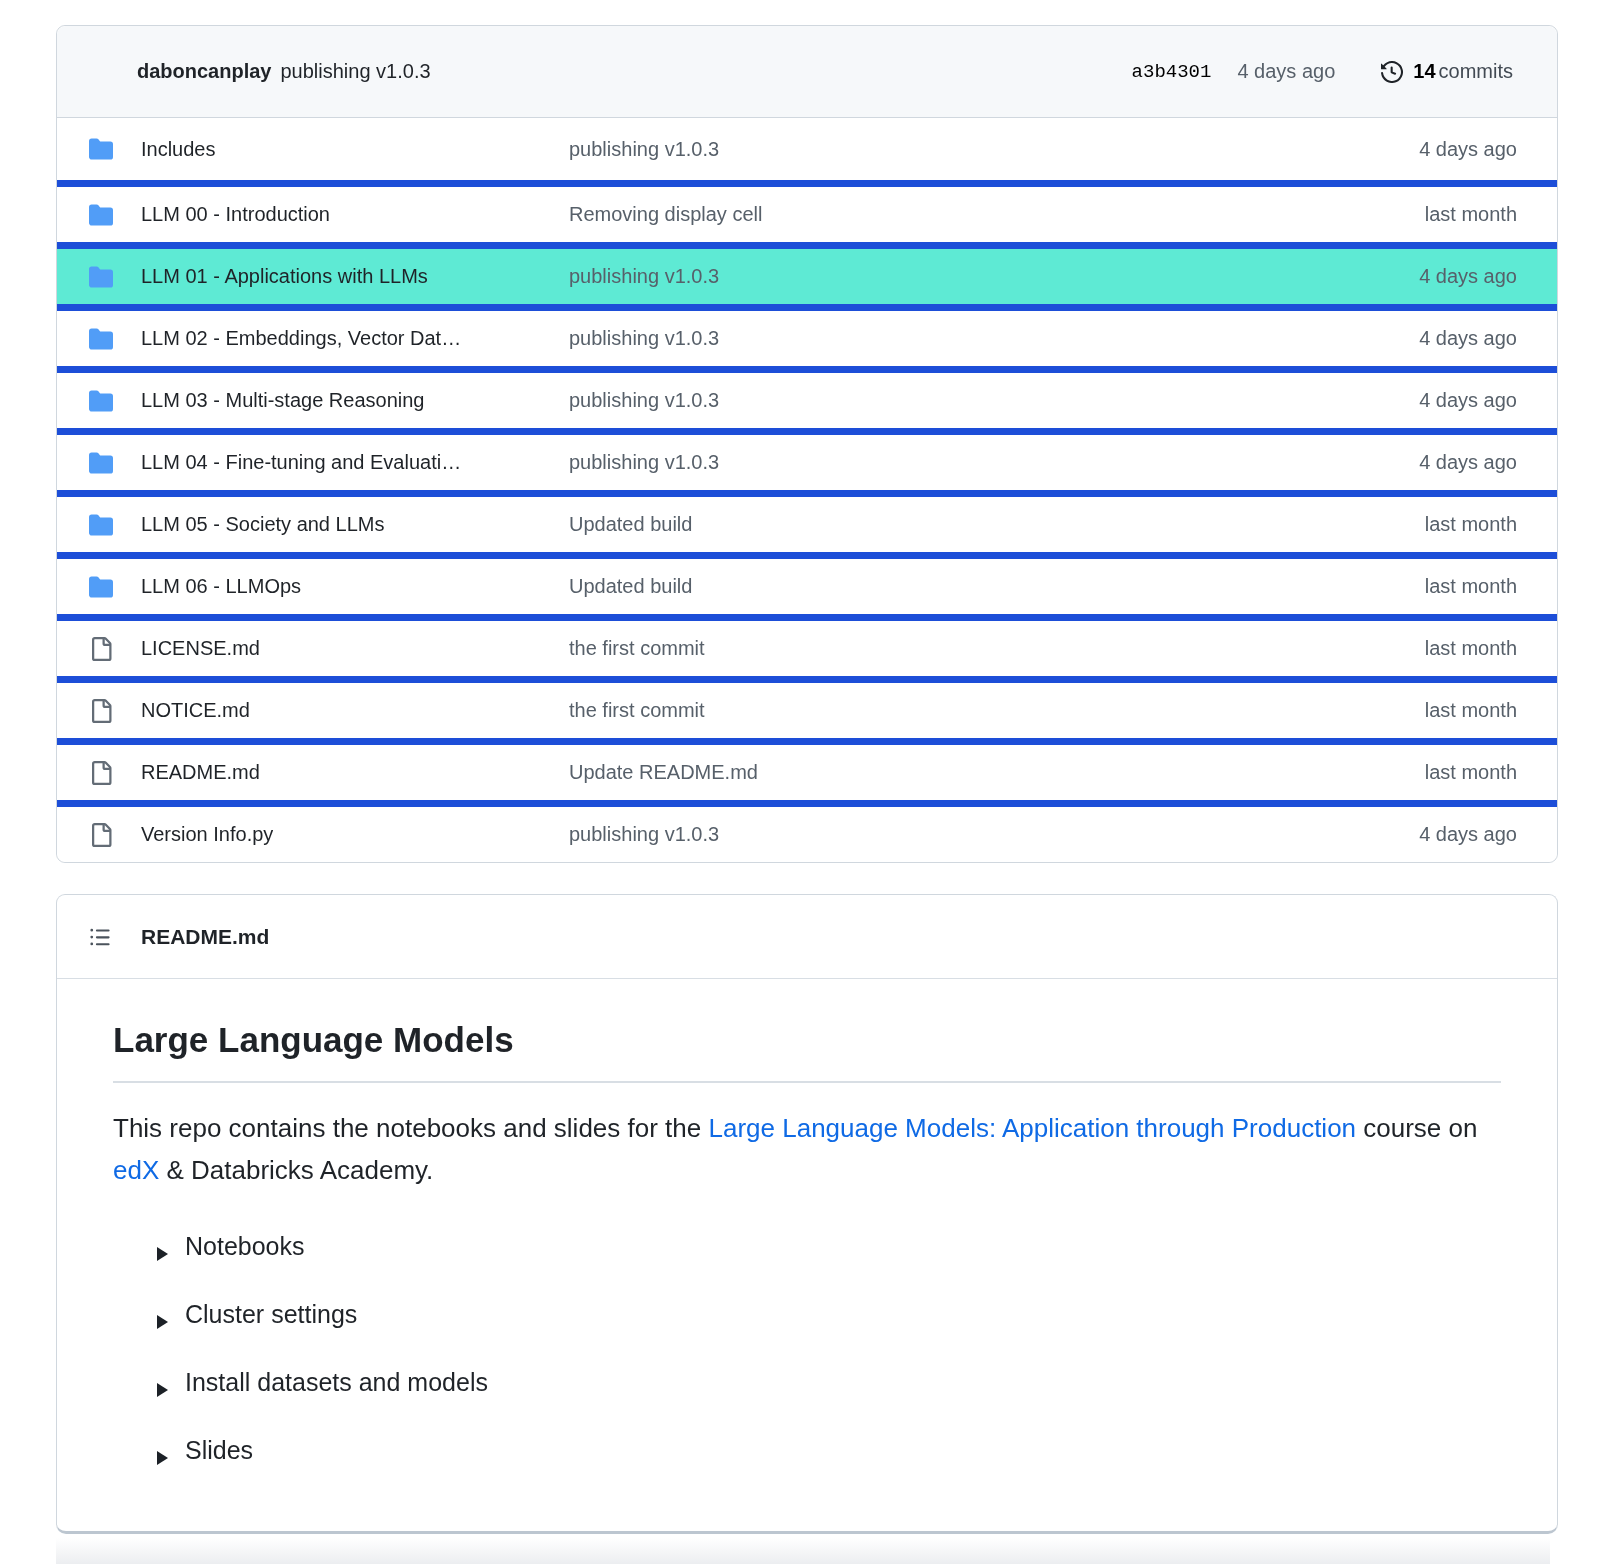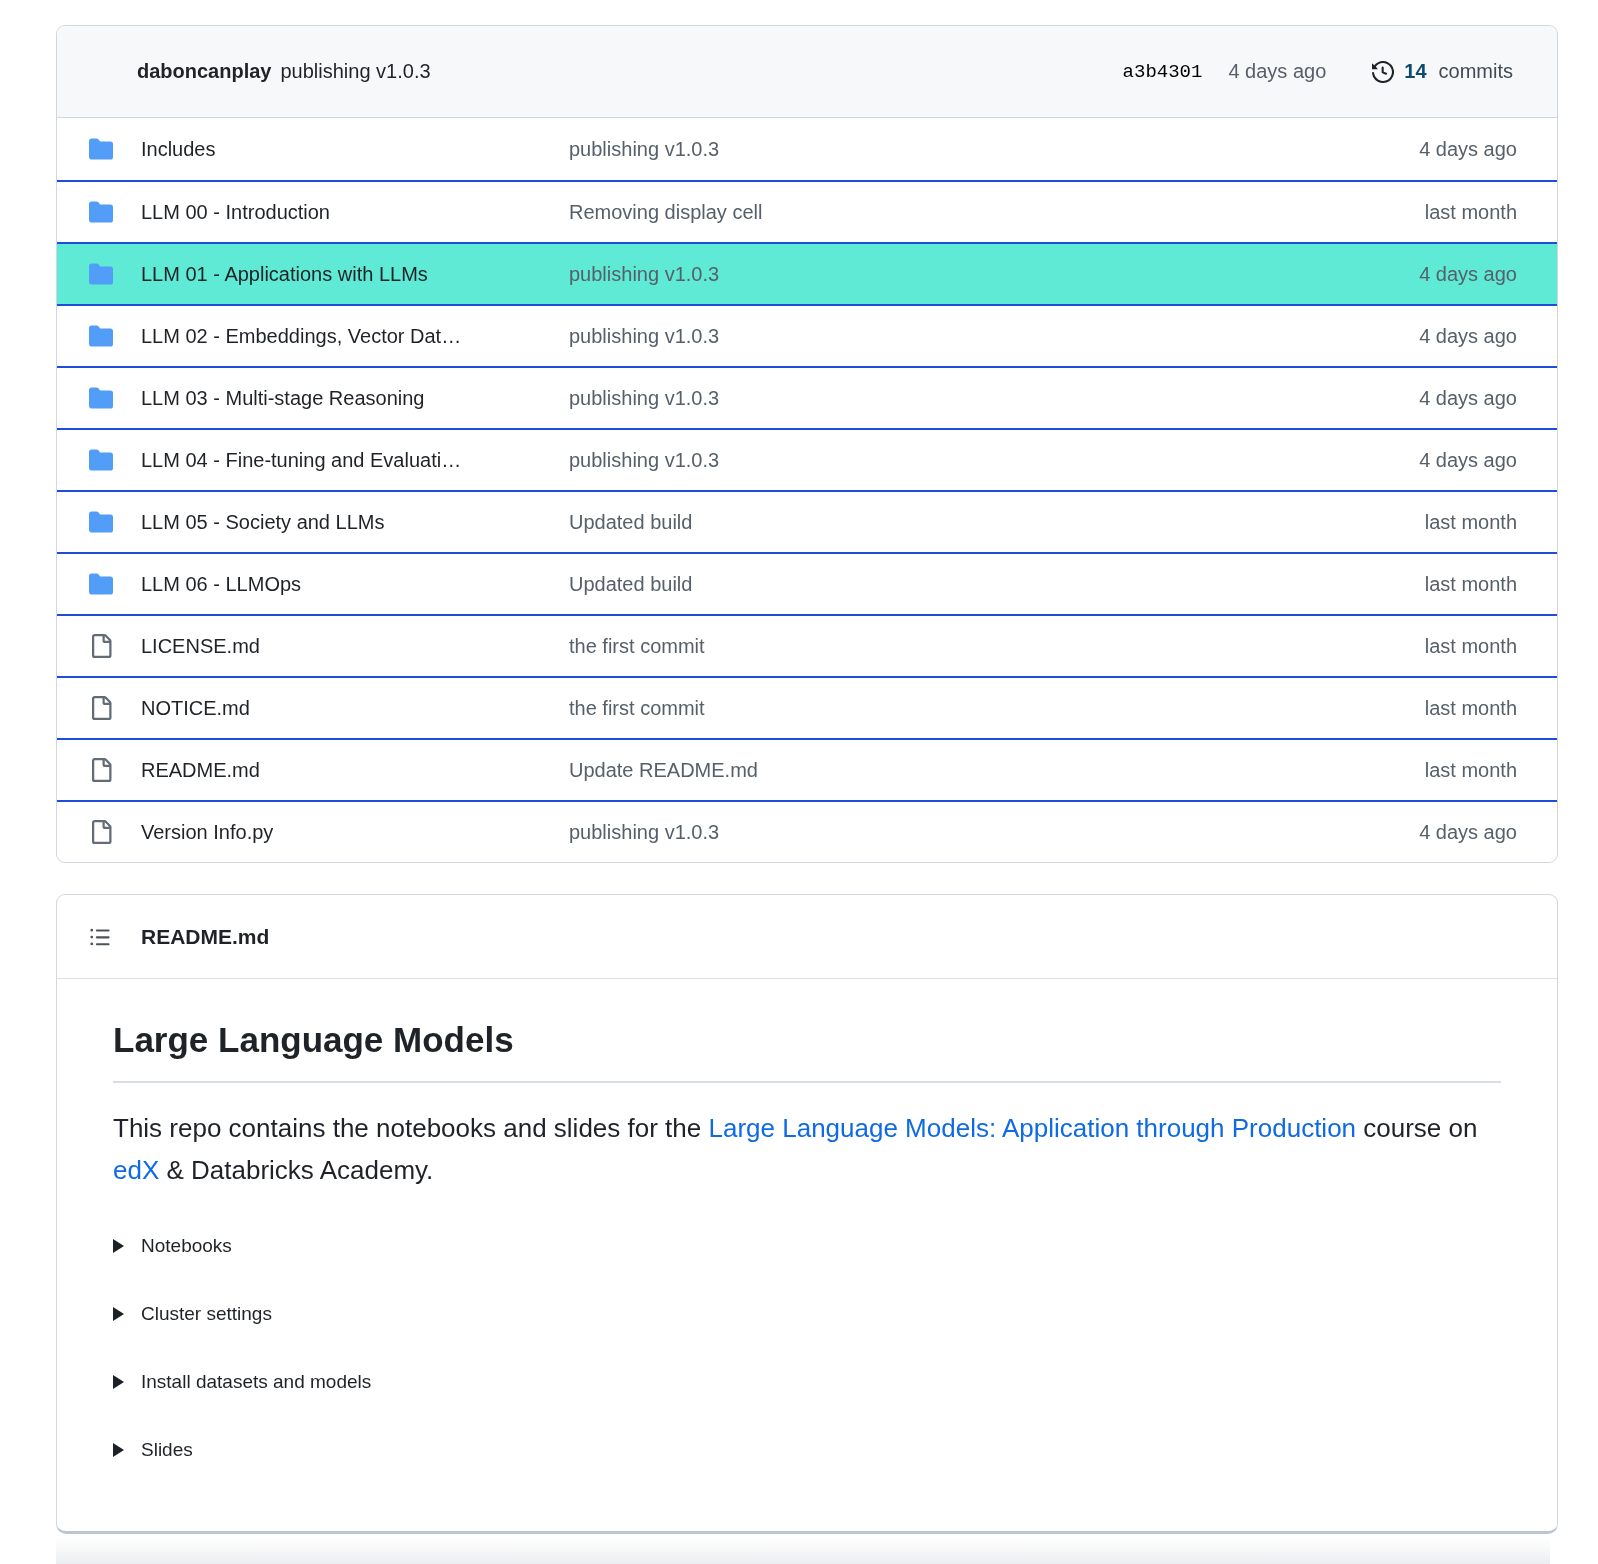--- a/index.html
+++ b/index.html
@@ -33,28 +33,28 @@
   .author { font-weight: 700; color: #1f2328; margin-right: 9px; }
   .head-msg { color: #1f2328; }
   .head-right { margin-left: auto; display: flex; align-items: center; }
   .hash {
     font-family: "Liberation Mono", "DejaVu Sans Mono", monospace;
     font-size: 19px; color: #000000; margin-right: 26px;
   }
   .ago { color: #57606a; margin-right: 46px; }
   .commits-link { display: flex; align-items: center; }
   .commits-link .icon-history { width: 22px; height: 22px; margin-right: 10px; }
-  .commits-count { font-weight: 700; color: #0c4a6e; margin-right: 12px; }
+  .commits-count { font-weight: 700; color: #000000; margin-right: 3px; }
   .commits-word { color: #424a53; }
 
   
   .row {
     display: flex; align-items: center;
     height: 62px;
-    border-top: 2px solid #1d4ed8;
+    border-top: 7px solid #1d4ed8;
     padding: 0 40px 0 32px;
     font-size: 20px;
     background: #fff;
   }
   .row:first-child { border-top: none; }
   .row:last-child { border-radius: 0 0 9px 9px; }
   .row.highlighted { background: #5eead4; }
   .cell-name { flex: 0 0 480px; display: flex; align-items: center; min-width: 0; }
   .cell-name .icon-wrap { width: 26px; height: 24px; margin-right: 26px; flex: none; display: flex; align-items: center; }
   .icon-wrap svg { width: 24px; height: 24px; }
@@ -77,23 +77,23 @@
     font-size: 35px; font-weight: 700; margin: 0;
     line-height: 42px;
     padding-bottom: 20px;
     border-bottom: 2px solid #d8dee4;
   }
   .readme-intro { font-size: 26px; line-height: 42px; margin: 24px 0 40px 0; color: #1f2328; }
   .link { color: #0f6ae5; text-decoration: none; cursor: pointer; }
   details { margin-bottom: 38px; }
   details:last-child { margin-bottom: 0; }
   summary {
-    display: flex; align-items: center;
-    font-size: 19px; line-height: 30px;
-    cursor: pointer; list-style: none;
+    display: flex; align-items: flex-end;
+    font-size: 25px; line-height: 30px;
+    cursor: pointer; list-style: none; margin-left: 44px;
   }
   summary::-webkit-details-marker { display: none; }
   .tri {
     width: 0; height: 0;
     border-left: 11px solid #1c2127;
     border-top: 7px solid transparent;
     border-bottom: 7px solid transparent;
     margin-right: 17px;
     flex: none;
   }

